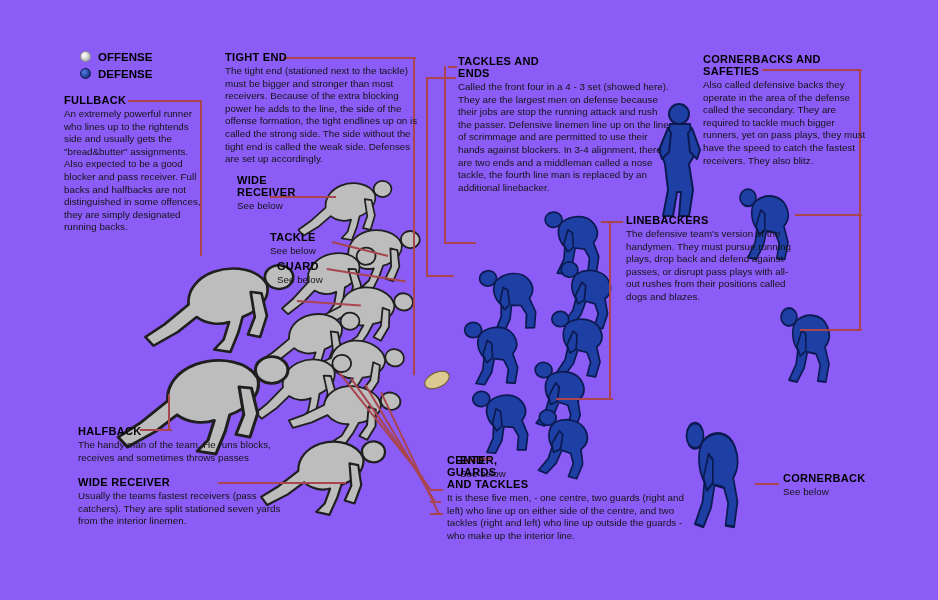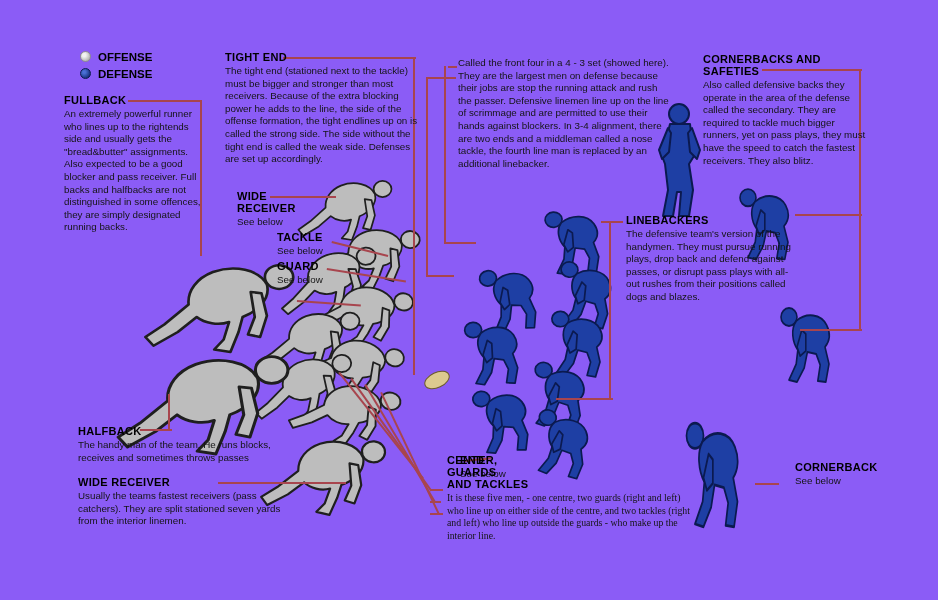--- a/index.html
+++ b/index.html
@@ -121,38 +121,40 @@
   <div class="note" style="left:64px;top:94px;width:140px;">
     <div class="h">FULLBACK</div>
     <div class="b">An extremely powerful runner who lines up to the rightends side and usually gets the "bread&amp;butter" assignments. Also expected to be a good blocker and pass receiver. Full backs and halfbacks are not distinguished in some offences, they are simply designated running backs.</div>
   </div>
 
   <div class="note" style="left:225px;top:51px;width:198px;">
     <div class="h">TIGHT END</div>
     <div class="b">The tight end (stationed next to the tackle) must be bigger and stronger than most receivers. Because of the extra blocking power he adds to the line, the side of the offense formation, the tight endlines up on is called the strong side.  The side without the tight end is called the weak side. Defenses are set up accordingly.</div>
   </div>
 
-  <div class="note" style="left:237px;top:190px;width:72px;">
+  <div class="note" style="left:237px;top:174px;width:72px;">
     <div class="h">WIDE
 RECEIVER</div>
     <div class="b">See below</div>
   </div>
 
-  <div class="note" style="left:277px;top:231px;width:70px;">
+  <div class="note" style="left:270px;top:231px;width:70px;">
     <div class="h">TACKLE</div>
     <div class="b">See below</div>
   </div>
 
   <div class="note" style="left:277px;top:260px;width:70px;">
     <div class="h">GUARD</div>
     <div class="b">See below</div>
   </div>
 
 
   <div class="note" style="left:458px;top:55px;width:212px;">
+    <div class="h">TACKLES AND
+ENDS</div>
     <div class="b">Called the front four in a 4 - 3 set (showed here). They are the largest men on defense because their jobs are stop the running attack and rush the passer. Defensive linemen line up on the line of scrimmage and are permitted to use their hands against blockers. In 3-4 alignment, there are two ends and a middleman called a nose tackle, the fourth line man is replaced by an additional linebacker.</div>
   </div>
 
   <div class="note" style="left:703px;top:53px;width:168px;">
     <div class="h">CORNERBACKS AND
 SAFETIES</div>
     <div class="b">Also called defensive backs they operate in the area of the defense called the secondary.  They are required to tackle much bigger runners, yet on pass plays, they must have the speed to catch the fastest receivers.  They also blitz.</div>
   </div>
 
   <div class="note" style="left:78px;top:425px;width:195px;">
@@ -172,21 +174,21 @@
 
   <div class="note" style="left:460px;top:454px;width:70px;">
     <div class="h">END</div>
     <div class="b">See below</div>
   </div>
 
   <div class="note" style="left:447px;top:454px;width:260px;">
     <div class="h">CENTER,
 GUARDS
 AND TACKLES</div>
-    <div class="b" style="width:250px;font-family:Liberation Serif, serif;">It is these five men, - one centre, two guards (right and left) who line up on either side of the centre, and two tackles (right and left) who line up outside the guards - who make up the interior line.</div>
+    <div class="b" style="width:250px;">It is these five men, - one centre, two guards (right and left) who line up on either side of the centre, and two tackles (right and left) who line up outside the guards - who make up the interior line.</div>
   </div>
 
-  <div class="note" style="left:783px;top:461px;width:95px;margin-left:12px;">
+  <div class="note" style="left:783px;top:472px;width:95px;">
     <div class="h">CORNERBACK</div>
     <div class="b">See below</div>
   </div>
 
 </div>
 
 </body></html>

